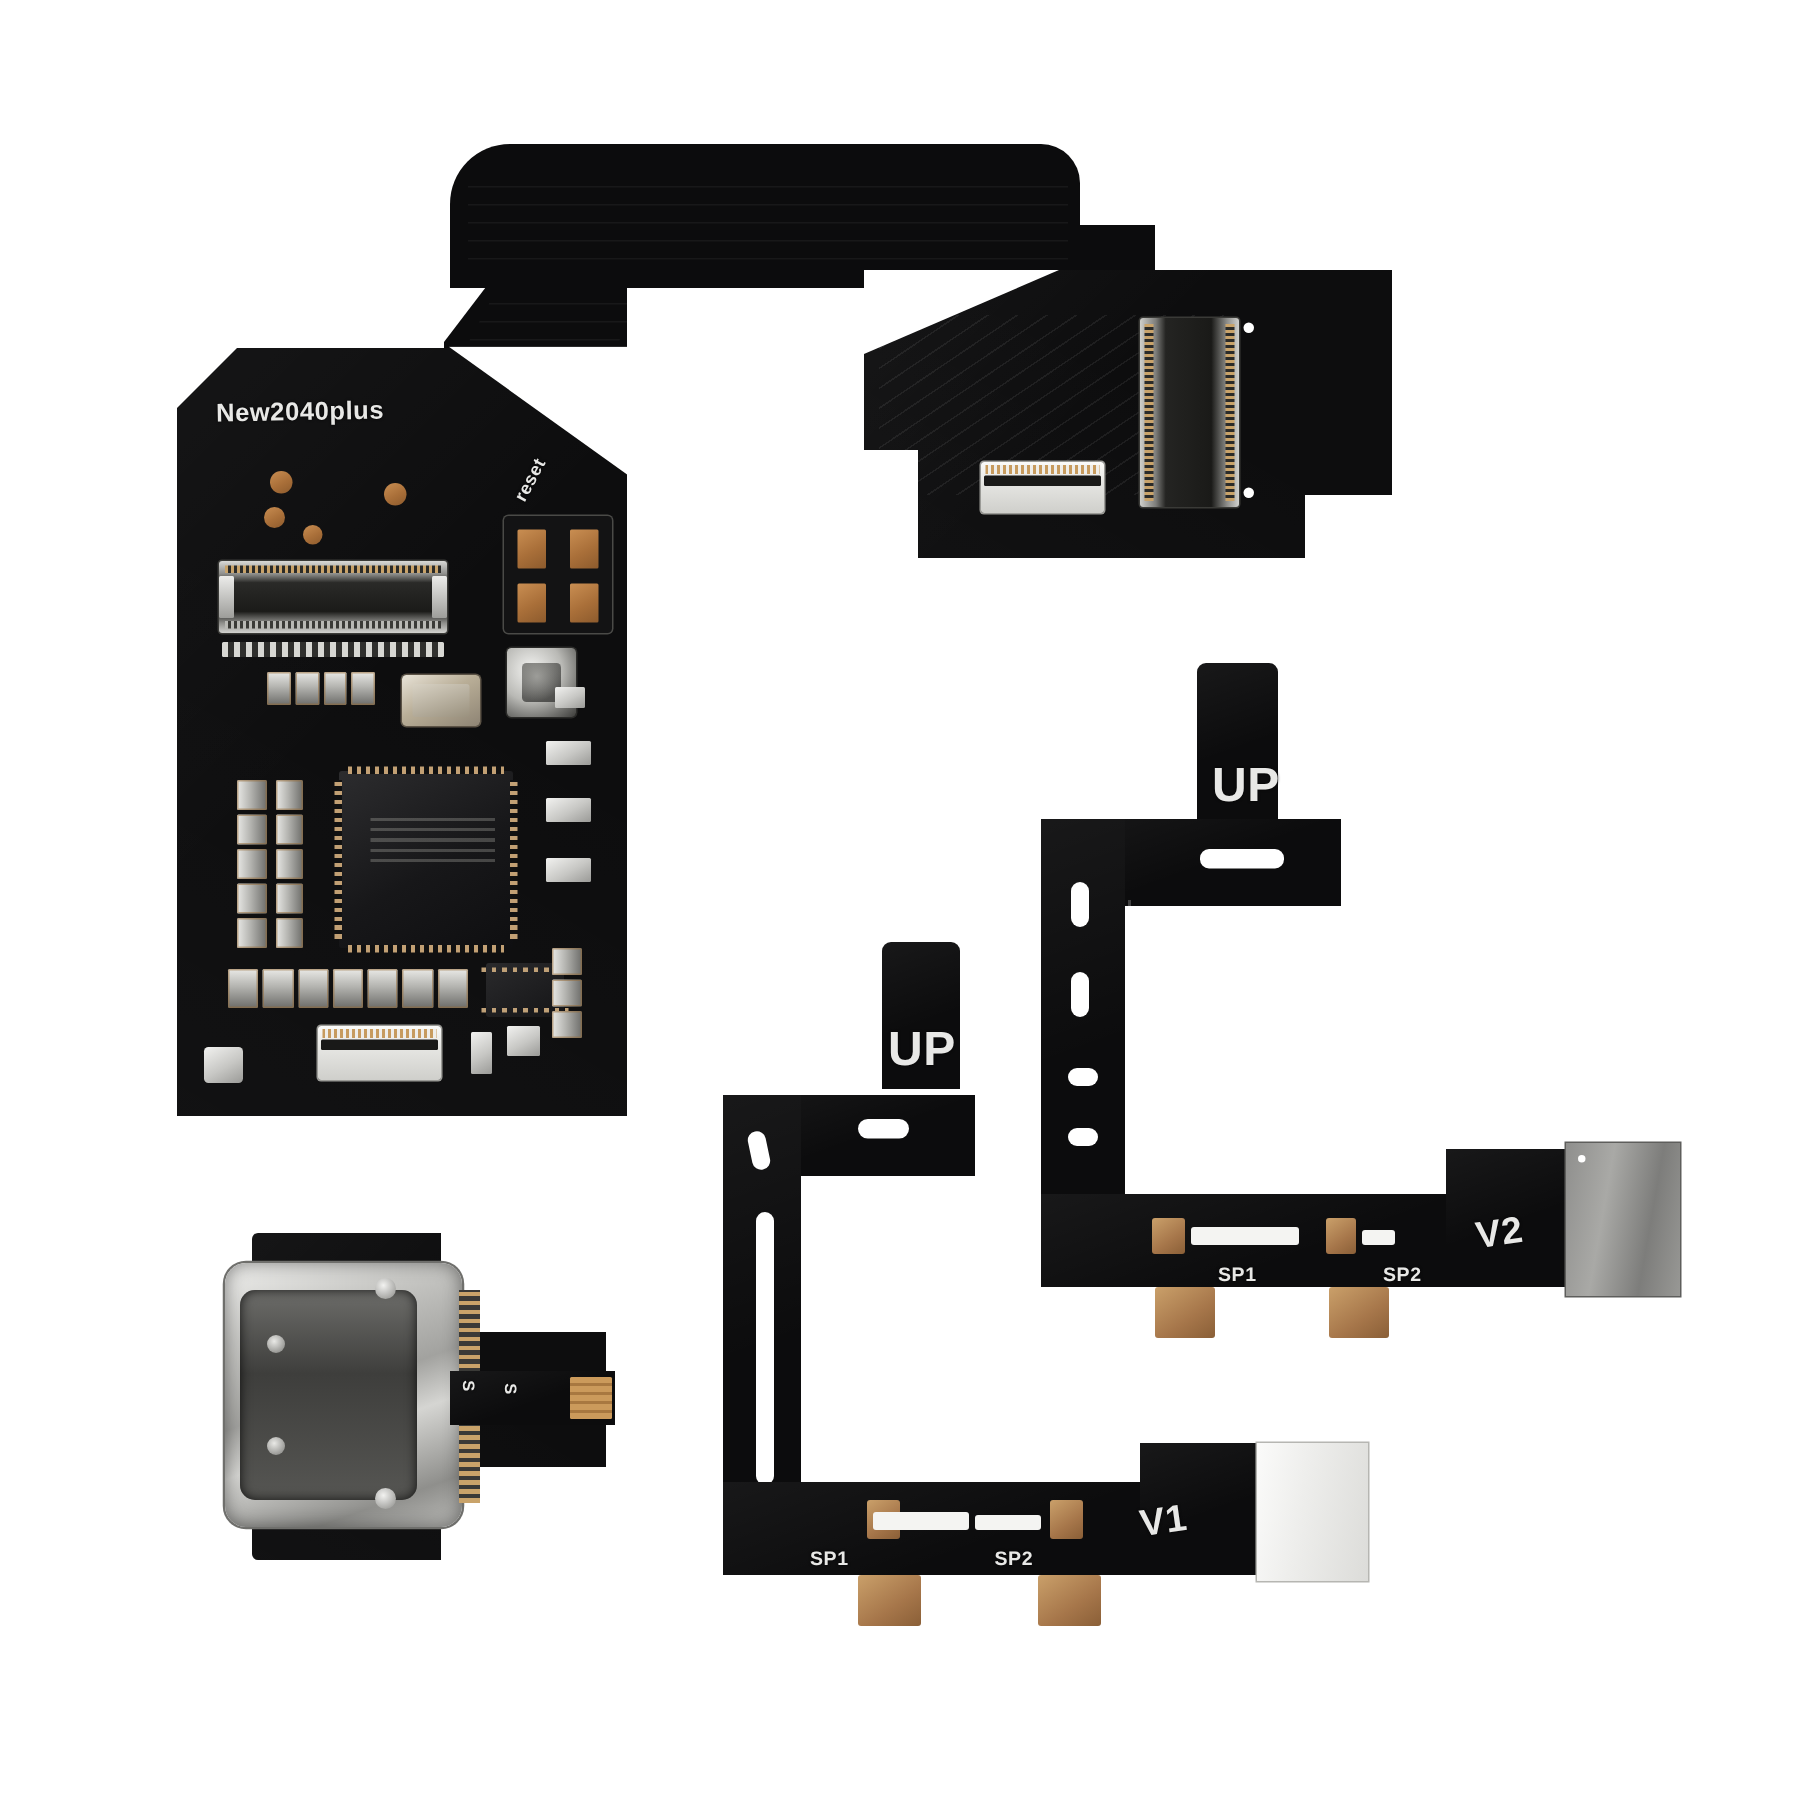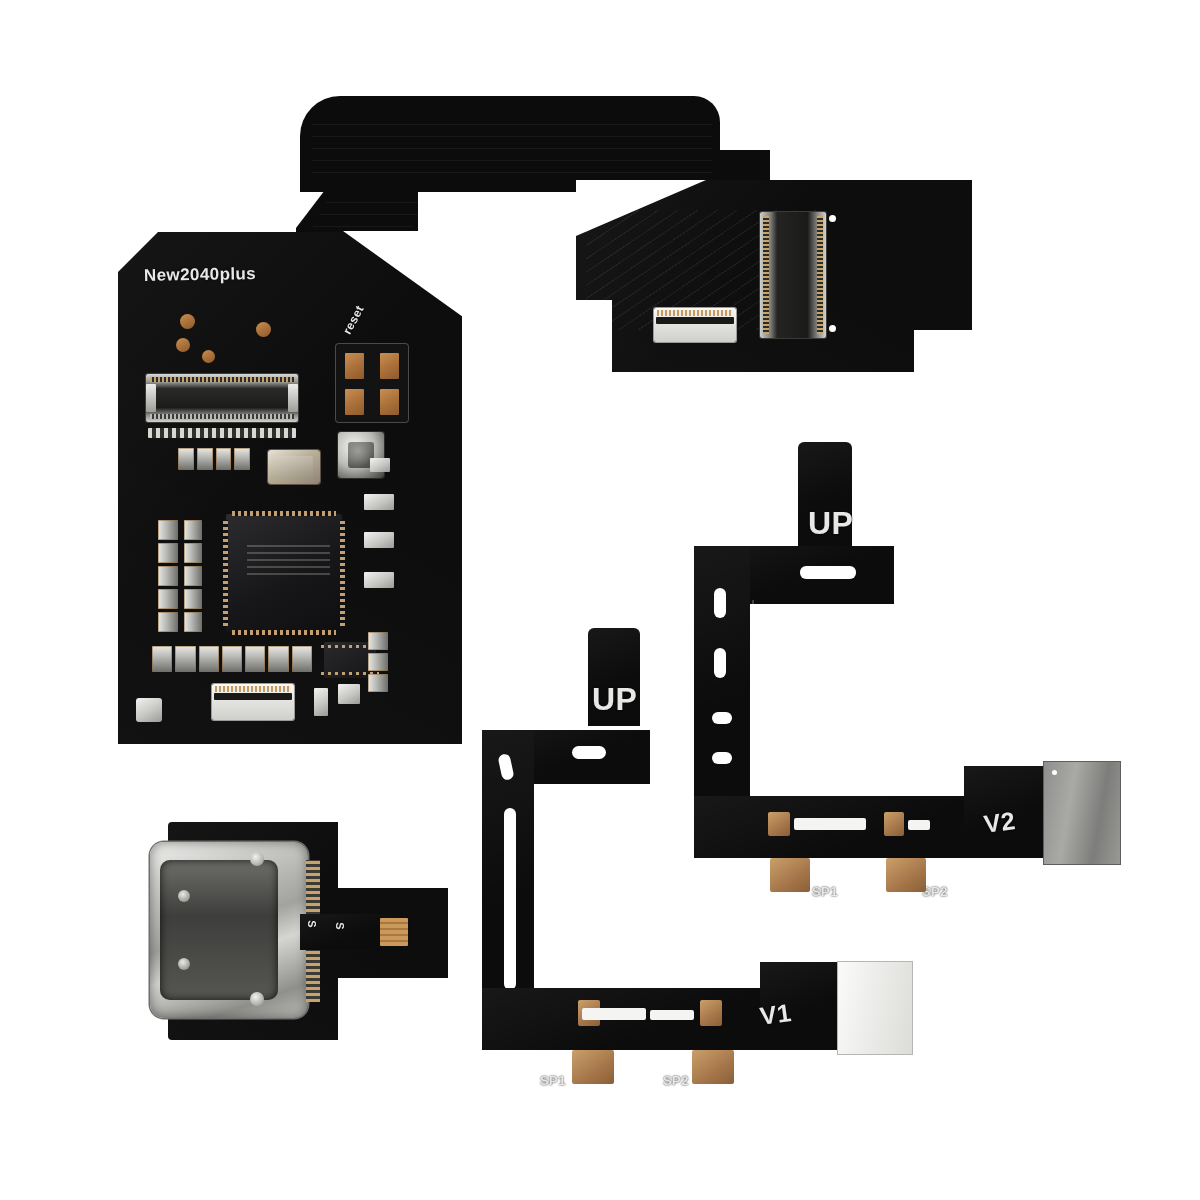--- a/index.html
+++ b/index.html
@@ -12,21 +12,20 @@
   }
   .stage{position:absolute;inset:0;}
 
   
   .pcb{
     position:absolute;
     background:#0d0d0e;
     background-image:
        linear-gradient(135deg, rgba(255,255,255,.035) 0%, rgba(255,255,255,0) 45%),
        linear-gradient(30deg, rgba(255,255,255,.02) 0%, rgba(0,0,0,0) 60%);
-    padding-left: 44px;
   }
   .flex{
     position:absolute;
     background:#0c0c0d;
     background-image:linear-gradient(160deg, rgba(255,255,255,.05), rgba(255,255,255,0) 55%);
   }
   .silk{
     position:absolute;
     color:#e8e8e6;
     font-weight:600;
@@ -109,21 +108,21 @@
   
   #usbc-board{left:168px;top:822px;width:236px;height:218px;}
   .usbc-shell{position:absolute;background:
        linear-gradient(160deg,#f0f0ee 0%,#c9c9c6 22%,#a2a29f 48%,#d5d5d2 62%,#8f8f8c 85%,#bdbdba 100%);
        border-radius:14px;box-shadow:0 0 0 1.5px #6f6f6c, inset 0 0 12px rgba(0,0,0,.45);}
   .usbc-mouth{position:absolute;border-radius:10px;background:
        linear-gradient(180deg,#6d6d6a,#3e3e3c 40%,#565653);box-shadow:inset 0 0 8px rgba(0,0,0,.8);}
   .usbc-pins{position:absolute;background:repeating-linear-gradient(0deg,#c9a36a 0 3px,#3a3a37 3px 6px);}
   .label-up{font-size:32px;}
   .label-ver{font-size:25px;}
-  .label-sp{font-size:13px;margin-top:42px;}
+  .label-sp{font-size:13px;}
 
   .endcon-dark{position:absolute;background:linear-gradient(100deg,#8f8f8d,#a9a9a6 35%,#7d7d7b 70%,#989895);
       box-shadow:0 0 0 1px #5e5e5c;}
   .endcon-light{position:absolute;background:linear-gradient(100deg,#fbfbfa,#eeeeec 40%,#dcdcd9);
       box-shadow:0 0 0 1px #b6b6b2;}
 </style>
 </head>
 <body>
 
 <div class="stage">

